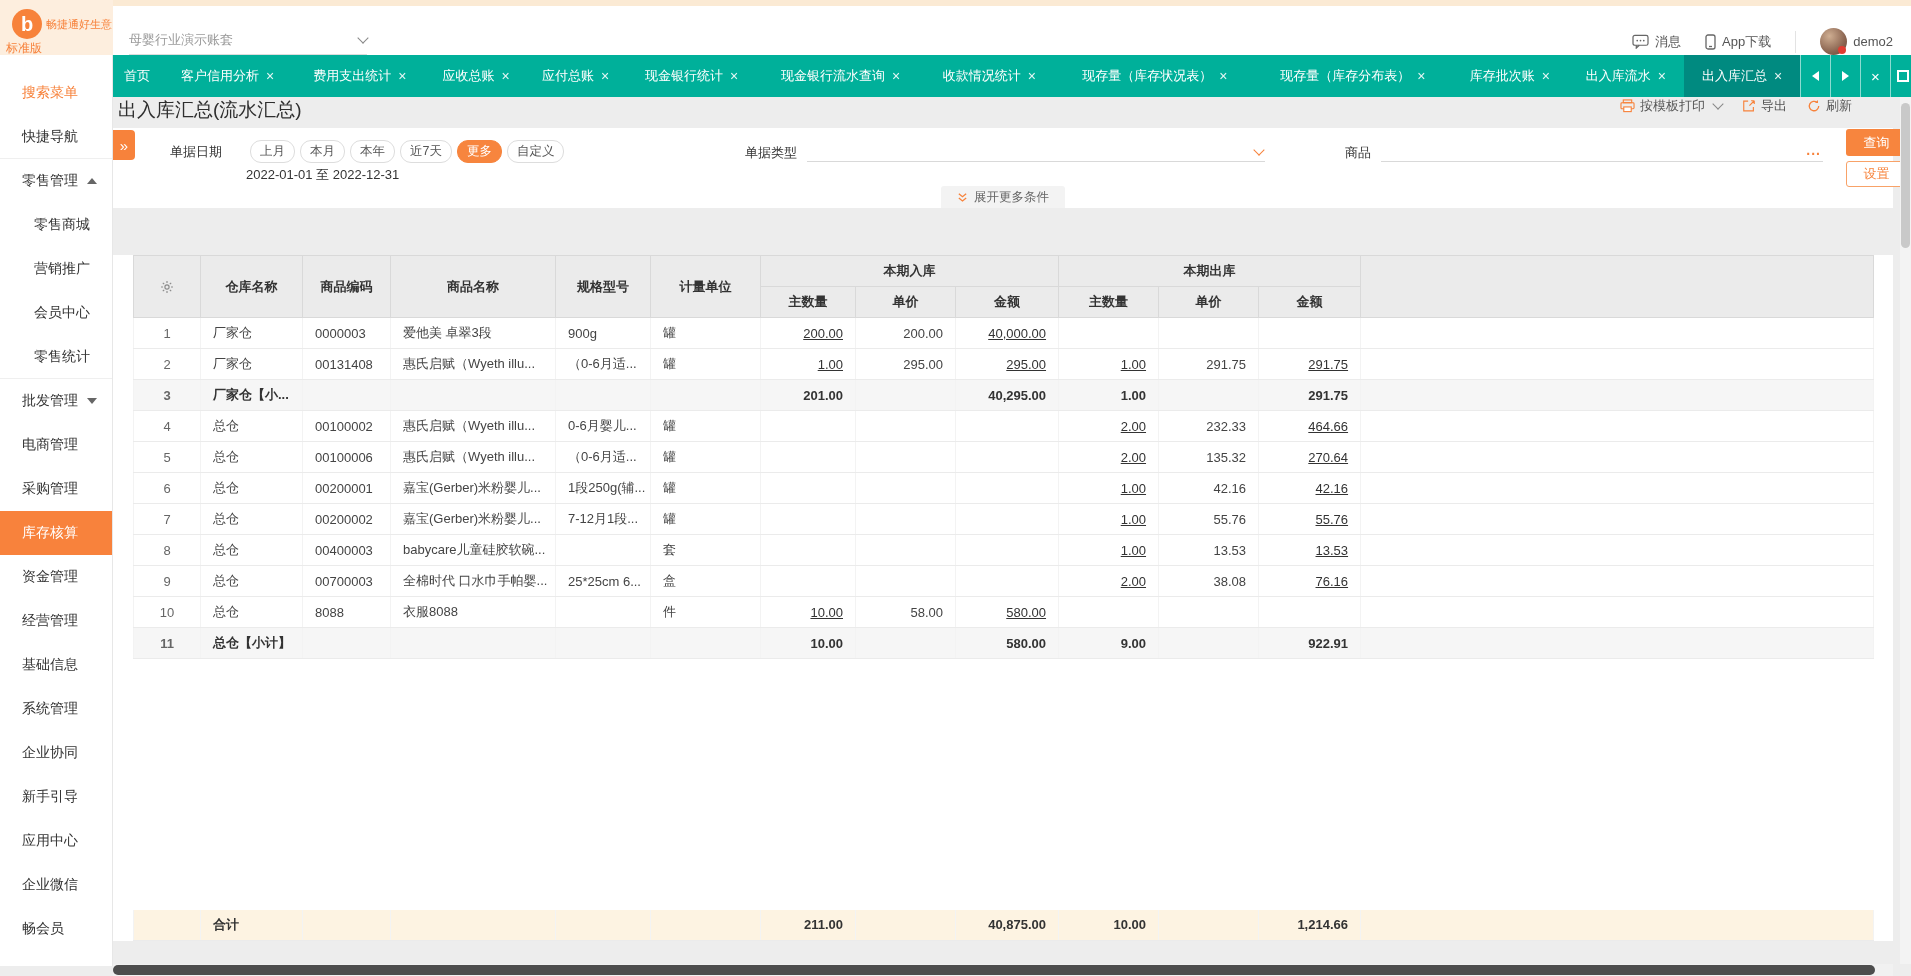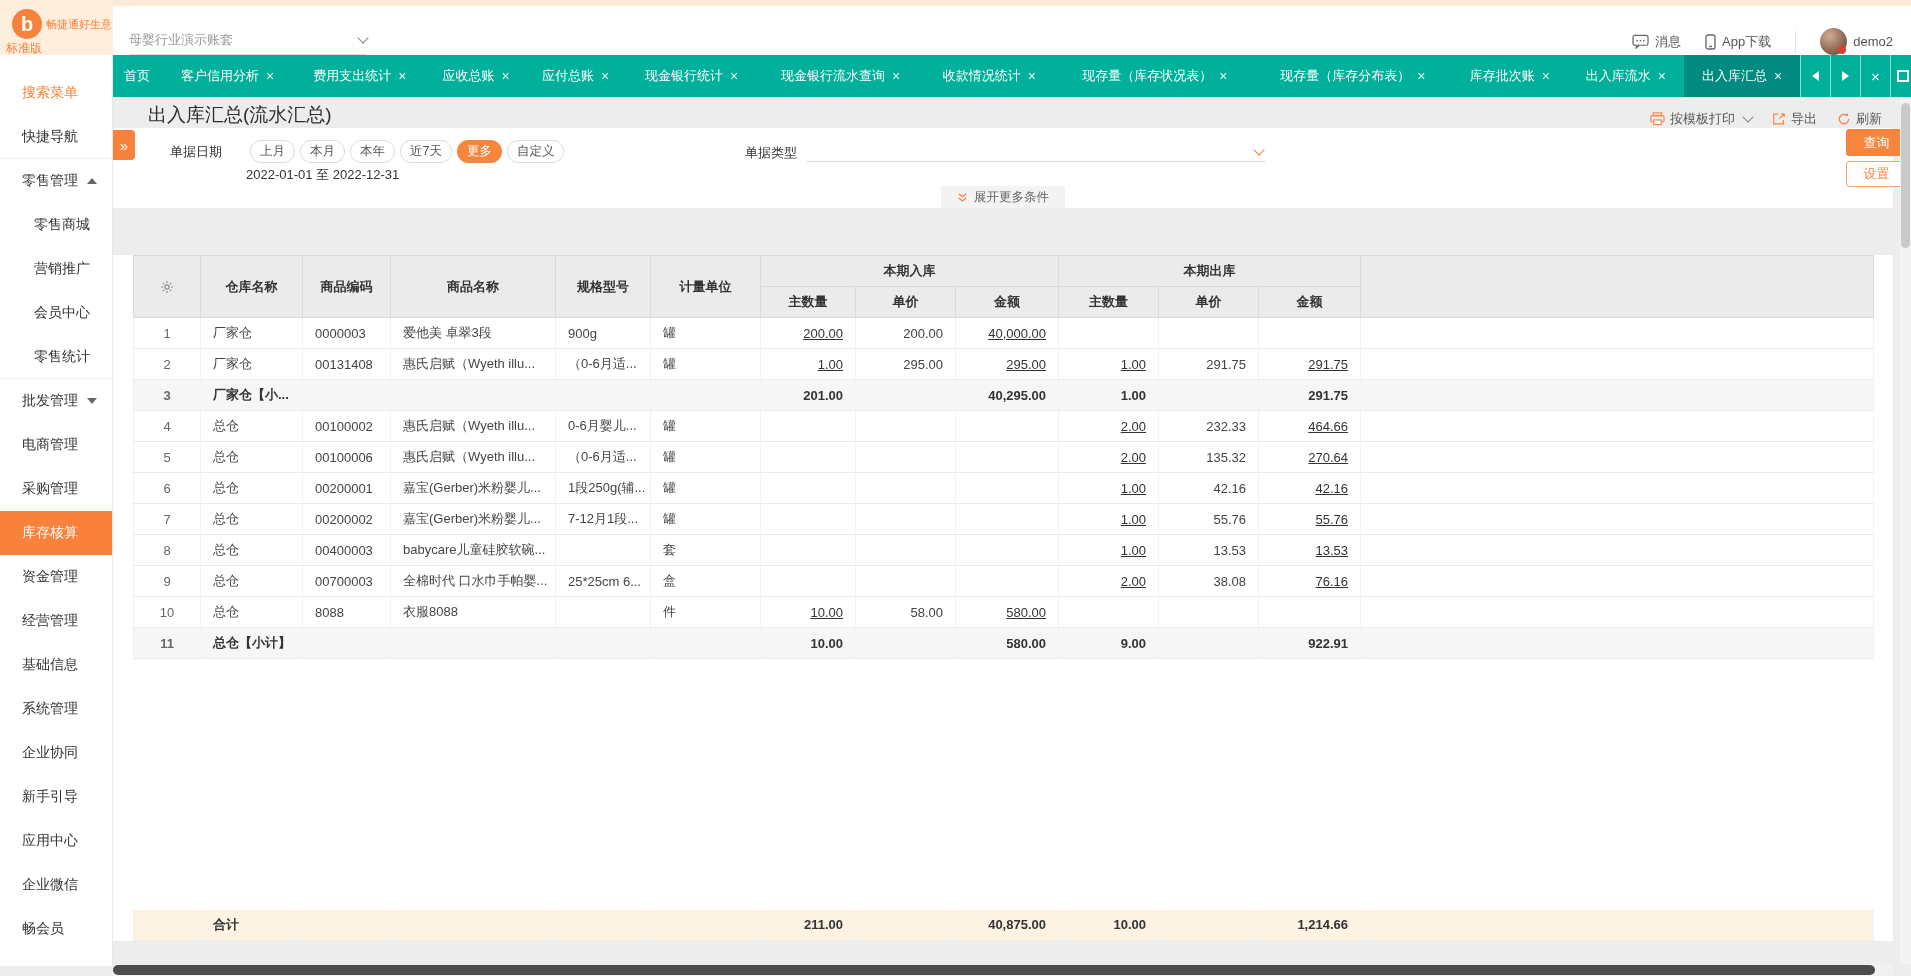--- a/index.html
+++ b/index.html
@@ -46,21 +46,21 @@
   .tab.active { background:#008a80; }
   .tab-x { margin-left:7px; font-size:14px; opacity:.9; }
   .tab-controls { display:flex; height:42px; }
   .tc { width:30px; display:flex; align-items:center; justify-content:center; border-left:1px solid rgba(255,255,255,.55); cursor:pointer; color:#fff; font-size:15px; }
   .tc.cut { width:21px; overflow:hidden; justify-content:flex-start; padding-left:6px; }
   .tri-l { width:0;height:0;border-top:5px solid transparent;border-bottom:5px solid transparent;border-right:7px solid #fff; }
   .tri-r { width:0;height:0;border-top:5px solid transparent;border-bottom:5px solid transparent;border-left:7px solid #fff; }
   .fs-box { width:12px; height:12px; border:2px solid #fff; }
 
   
-  .title-row { left:130px; top:97px; width:1780px; height:31px; display:flex; align-items:flex-end;gap:41px; }
+  .title-row { left:100px; top:97px; width:1780px; height:31px; display:flex; align-items:flex-start;gap:41px; }
   .page-title { margin-left:18px; font-size:19px; color:#2e2e2e; }
   .title-tools { margin-left:auto; display:flex; align-items:center; gap:20px; padding-right:28px; font-size:13px; color:#555; }
   .tool { display:flex; align-items:center; gap:5px; cursor:pointer; }
   .chev-gray { width:8px; height:8px; border-right:1.5px solid #888; border-bottom:1.5px solid #888; transform:rotate(45deg); margin-left:4px; margin-top:-4px; }
 
   
   .filter-card { left:113px; top:128px; width:1780px; height:80px; background:#fff; }
   .expand-btn { position:absolute; left:0; top:2px; width:22px; height:30px; background:#f7823b; color:#fff;
     border-radius:0 4px 4px 0; display:flex; align-items:center; justify-content:center; font-size:15px; cursor:pointer; }
   .f-label { font-size:13px; color:#333; }
@@ -316,20 +316,26 @@
     <div class="f-date-row">
       <span class="f-label" style="margin-right:8px">单据日期</span>
       <span id="date-pills"><span class="pill" style="margin-right: 5px;">上月</span><span class="pill" style="margin-right: 5px;">本月</span><span class="pill" style="margin-right: 5px;">本年</span><span class="pill" style="margin-right: 5px;">近7天</span><span class="pill active" style="margin-right: 5px;">更多</span><span class="pill" style="margin-right: 5px;">自定义</span></span>
     </div>
     <div class="f-date-range">2022-01-01 至 2022-12-31</div>
   </div>
   <div class="f-doctype">
     <span class="f-label">单据类型</span>
     <span class="u-input">
       <span class="chev-orange"></span>
+    </span>
+  </div>
+  <div class="f-product">
+    <span class="f-label">商品</span>
+    <span class="u-input">
+      <span class="dots">...</span>
     </span>
   </div>
   <div class="expand-more">
     <svg width="11" height="11" viewBox="0 0 12 12">
       <path d="M2 2l4 3.2L10 2" fill="none" stroke="#f7823b" stroke-width="1.4"></path>
       <path d="M2 6.5l4 3.2 4-3.2" fill="none" stroke="#f7823b" stroke-width="1.4"></path>
     </svg>
     <span>展开更多条件</span>
   </div>
 </div>

